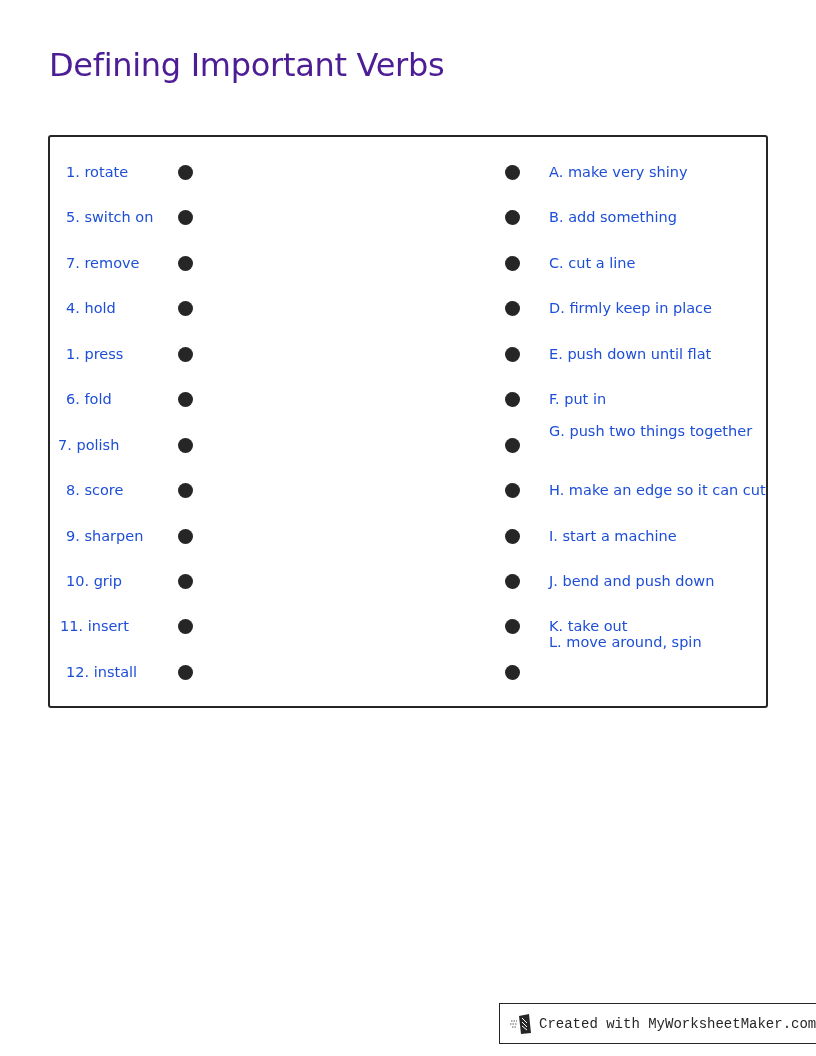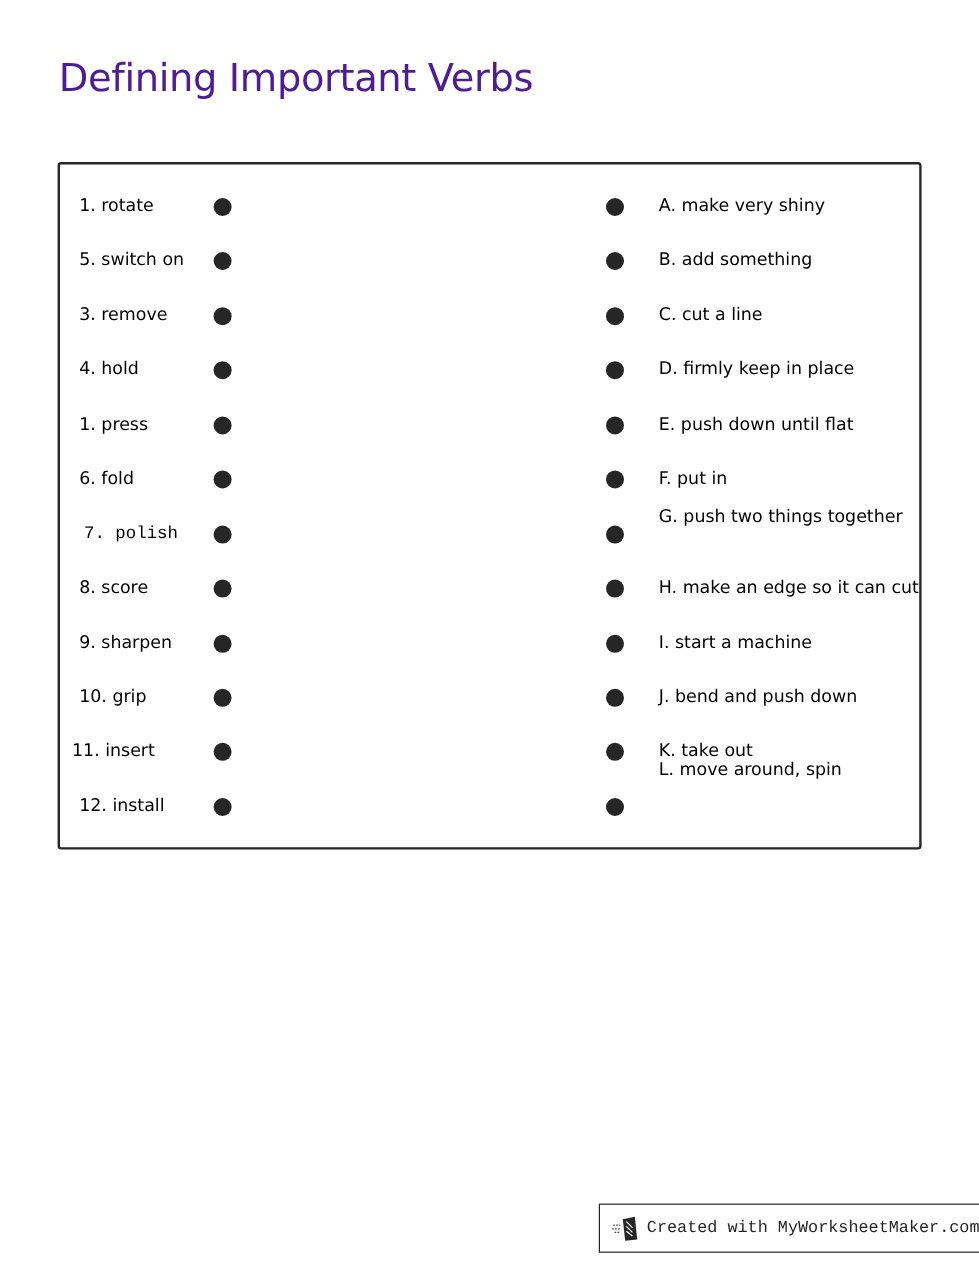--- a/index.html
+++ b/index.html
@@ -1,19 +1,19 @@
 <!DOCTYPE html>
 <html><head>
 <meta charset="utf-8">
 <style>
   html, body { margin: 0; padding: 0; background: #ffffff; }
   body { width: 816px; height: 1056px; position: relative; font-family: "DejaVu Sans", sans-serif; color: #222; }
   .title { position: absolute; left: 49px; top: 46px; font-size: 32px; font-weight: normal; color: #4c1d95; letter-spacing: -0.3px; margin: 0; }
   .box { position: absolute; left: 48px; top: 135px; width: 716px; height: 569px; border: 2px solid #262626; border-radius: 3px; box-sizing: content-box; }
-  .label { position: absolute; font-size: 14.5px; line-height: 22px; white-space: nowrap; color: #000000; }
+  .label { position: absolute; font-size: 14.5px; line-height: 22px; white-space: nowrap; color: #1d4ed8; }
   .dot { position: absolute; width: 15px; height: 15px; border-radius: 50%; background: #262626; }
   .footer { position: absolute; left: 499px; top: 1003px; width: 356px; height: 41px; border: 1.5px solid #262626; box-sizing: border-box; display: flex; align-items: center; font-family: Liberation Mono, monospace; }
   .footer-icon { margin-left: 10px; width: 24px; height: 22px; }
   .footer-text { margin-left: 5px; font-size: 14px; color: #262626; white-space: nowrap; }
 </style>
 </head>
 <body>
 
 <h1 class="title">Defining Important Verbs</h1>
 
@@ -27,29 +27,29 @@
     <path d="M9 3 L19 1 L21 20 L11 21 Z" fill="#262626"></path>
     <path d="M12 5 L17 10 M12 9 L17 14 M12 13 L17 17" stroke="#fff" stroke-width="1"></path>
   </svg>
   <span class="footer-text">Created with MyWorksheetMaker.com</span>
 </div>
 
 <span class="label" style="left: 66px; top: 161px;">1. rotate</span>
 <span class="dot" style="left: 178px; top: 165px;"></span>
 <span class="label" style="left: 66px; top: 206px;">5. switch on</span>
 <span class="dot" style="left: 178px; top: 210px;"></span>
-<span class="label" style="left: 66px; top: 252px;">3. remove</span>
+<span class="label" style="left: 66px; top: 252px;">7. remove</span>
 <span class="dot" style="left: 178px; top: 256px;"></span>
 <span class="label" style="left: 66px; top: 297px;">4. hold</span>
 <span class="dot" style="left: 178px; top: 301px;"></span>
 <span class="label" style="left: 66px; top: 343px;">1. press</span>
 <span class="dot" style="left: 178px; top: 347px;"></span>
 <span class="label" style="left: 66px; top: 388px;">6. fold</span>
 <span class="dot" style="left: 178px; top: 392px;"></span>
-<span class="label" style="left: 70px; top: 434px; font-family: Liberation Mono, monospace;">7. polish</span>
+<span class="label" style="left: 58px; top: 434px;">7. polish</span>
 <span class="dot" style="left: 178px; top: 438px;"></span>
 <span class="label" style="left: 66px; top: 479px;">8. score</span>
 <span class="dot" style="left: 178px; top: 483px;"></span>
 <span class="label" style="left: 66px; top: 525px;">9. sharpen</span>
 <span class="dot" style="left: 178px; top: 529px;"></span>
 <span class="label" style="left: 66px; top: 570px;">10. grip</span>
 <span class="dot" style="left: 178px; top: 574px;"></span>
 <span class="label" style="left: 60px; top: 615px;">11. insert</span>
 <span class="dot" style="left: 178px; top: 619px;"></span>
 <span class="label" style="left: 66px; top: 661px;">12. install</span>

